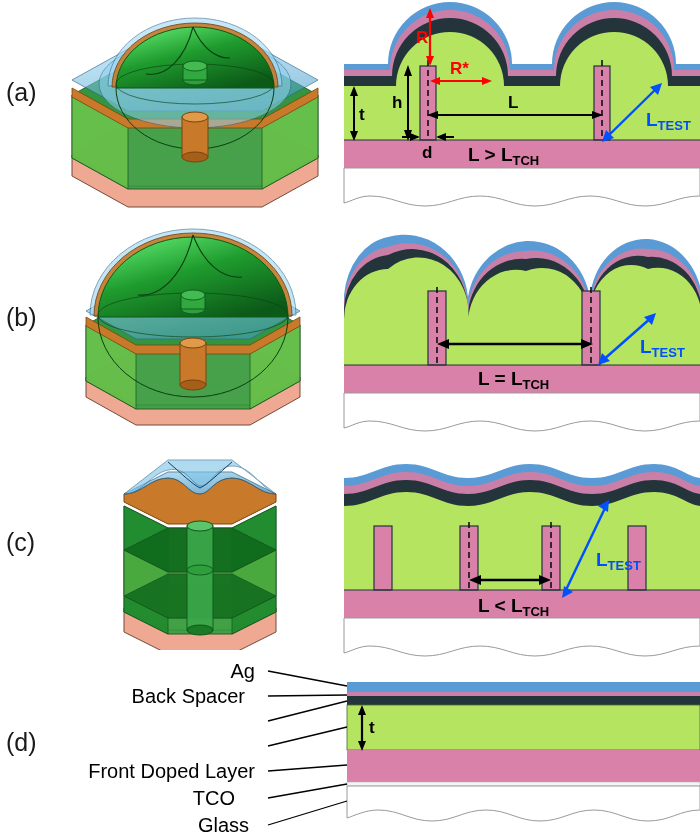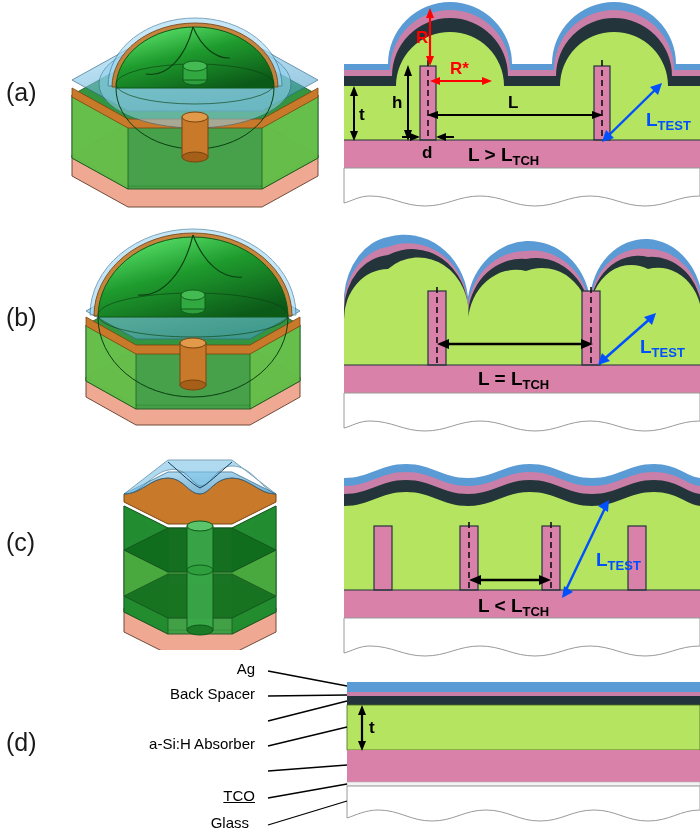--- a/index.html
+++ b/index.html
@@ -25,21 +25,21 @@
     font-family: "Liberation Sans", sans-serif;
     font-size: 25px;
     color: #1a1a1a;
     letter-spacing: 0px;
   }
   .svgwrap { position: absolute; }
   svg { display: block; }
   .layer-label {
     position: absolute;
     font-family: "Liberation Sans", sans-serif;
-    font-size: 15px;
+    font-size: 20px;
     color: #000000;
     white-space: nowrap;
     text-align: right;
   }
 </style>
 </head>
 <body>
 
 <div class="figure">
 
@@ -515,18 +515,18 @@
         <line x1="268" y1="66" x2="347" y2="46"></line>
         <line x1="268" y1="91" x2="347" y2="72"></line>
         <line x1="268" y1="116" x2="347" y2="110"></line>
         <line x1="268" y1="143" x2="347" y2="129"></line>
         <line x1="268" y1="170" x2="347" y2="146"></line>
       </g>
     </svg>
   </div>
 
   <div class="layer-label" style="right:445px; top:660px;">Ag</div>
-  <div class="layer-label" style="right:445px; top:685px;">Back Spacer</div>
-  <div class="layer-label" style="right:445px; top:735px;">a-Si:H Absorber</div>
-  <div class="layer-label" style="right:445px; top:787px;text-decoration:underline;">TCO</div>
+  <div class="layer-label" style="right:455px; top:685px;">Back Spacer</div>
+  <div class="layer-label" style="right:445px; top:760px;">Front Doped Layer</div>
+  <div class="layer-label" style="right:465px; top:787px;">TCO</div>
   <div class="layer-label" style="right:451px; top:814px;">Glass</div>
 
 </div>
 
 </body></html>

